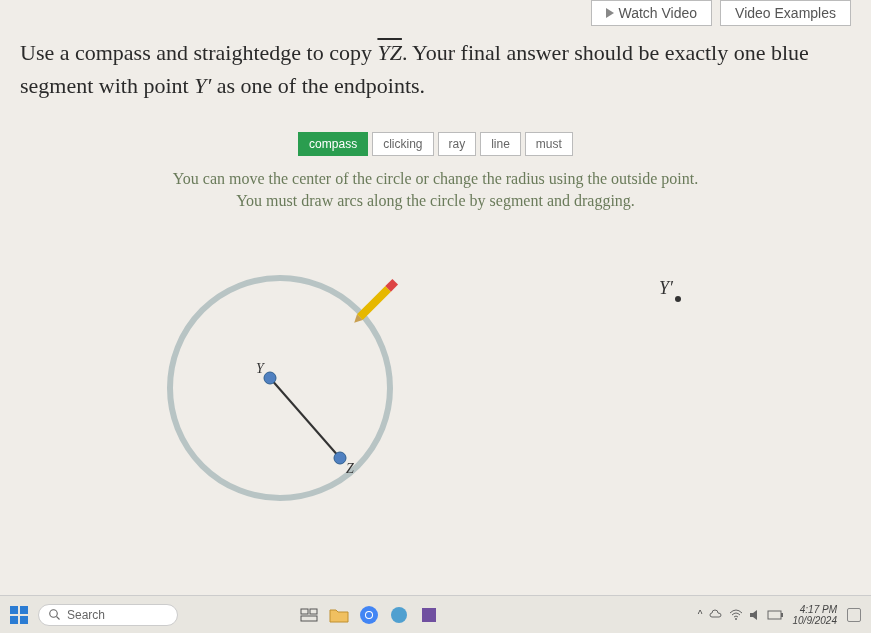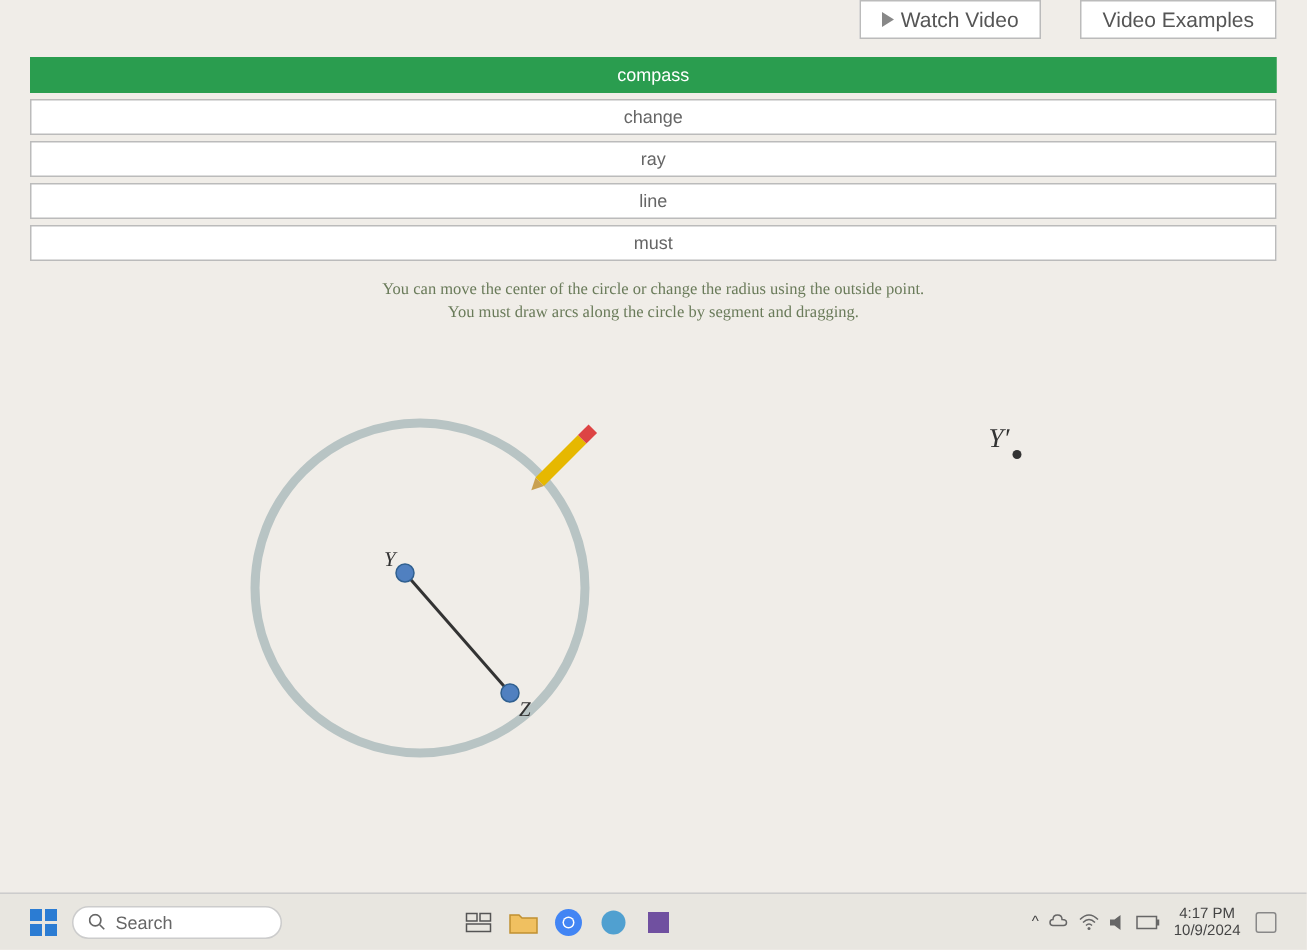--- a/index.html
+++ b/index.html
@@ -18,21 +18,21 @@
     .content-area {
       padding: 8px 20px 0 20px;
       height: 595px;
       position: relative;
     }
     .top-buttons {
       position: absolute;
       top: 0;
       right: 20px;
       display: flex;
-      gap: 26px;
+      gap: 8px;
     }
     .top-btn {
       border: 1px solid #bbb;
       background: #fff;
       padding: 4px 14px;
       font-size: 14px;
       color: #555;
       cursor: pointer;
       font-family: Arial, sans-serif;
       display: flex;
@@ -57,41 +57,40 @@
       font-style: italic;
     }
     .italic {
       font-style: italic;
     }
     .tool-buttons {
       margin-top: 30px;
       display: flex;
       justify-content: center;
       gap: 4px;
-      flex-direction: column;
     }
     .tool-btn {
       border: 1px solid #bbb;
       background: #fff;
       padding: 4px 10px;
       font-size: 12px;
       color: #666;
       cursor: pointer;
       font-family: Arial, sans-serif;
     }
     .tool-btn.active {
       background: #2a9d4f;
       color: #fff;
       border-color: #2a9d4f;
     }
     .hint-text {
       margin-top: 12px;
       text-align: center;
       color: #6a7b5a;
-      font-size: 11px;
+      font-size: 16px;
       line-height: 1.4;
     }
     .canvas-area {
       position: relative;
       margin-top: 25px;
       height: 280px;
       width: 100%;
     }
     .circle-svg {
       position: absolute;
@@ -148,21 +147,21 @@
     .taskbar {
       position: absolute;
       bottom: 0;
       left: 0;
       right: 0;
       height: 38px;
       background: #e8e6e0;
       border-top: 1px solid #ccc;
       display: flex;
       align-items: center;
-      padding: 0 20px;
+      padding: 0 10px;
       font-family: 'Segoe UI', Arial, sans-serif;
     }
     .win-logo {
       width: 18px;
       height: 18px;
       margin-right: 10px;
     }
     .search-box {
       display: flex;
       align-items: center;
@@ -199,22 +198,23 @@
       gap: 10px;
       font-size: 10px;
       color: #444;
     }
     .tray-icons {
       display: flex;
       gap: 6px;
       align-items: center;
     }
     .clock {
-      text-align: center;
+      text-align: right;
       line-height: 1.1;
+      font-style: italic;
     }
     .notif {
       width: 14px;
       height: 14px;
       border: 1px solid #888;
       border-radius: 2px;
     }
   </style>
 </head>
 <body>
@@ -223,24 +223,27 @@
   <div class="top-buttons">
     <button class="top-btn">
       <span class="play-icon"></span>
       <span>Watch Video</span>
     </button>
     <button class="top-btn">
       <span>Video Examples</span>
     </button>
   </div>
 
+  <div class="question-text">
+    <span>Use a compass and straightedge to copy </span><span class="overline">YZ</span><span>. Your final answer should be exactly one blue segment with point </span><span class="italic">Y′</span><span> as one of the endpoints.</span>
+  </div>
 
   <div class="tool-buttons">
     <button class="tool-btn active">compass</button>
-    <button class="tool-btn">change</button>
+    <button class="tool-btn">clicking</button>
     <button class="tool-btn">ray</button>
     <button class="tool-btn">line</button>
     <button class="tool-btn">must</button>
   </div>
 
   <div class="hint-text">
     <div>You can move the center of the circle or change the radius using the outside point.</div>
     <div>You must draw arcs along the circle by segment and dragging.</div>
   </div>
 

